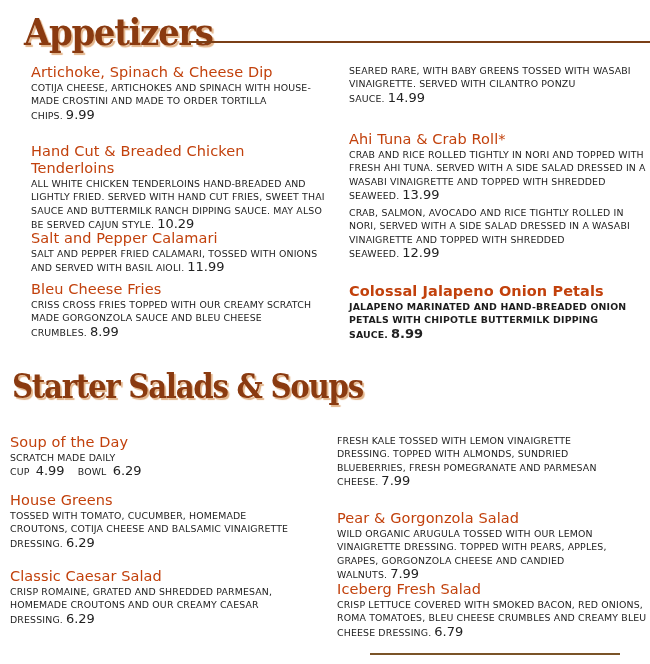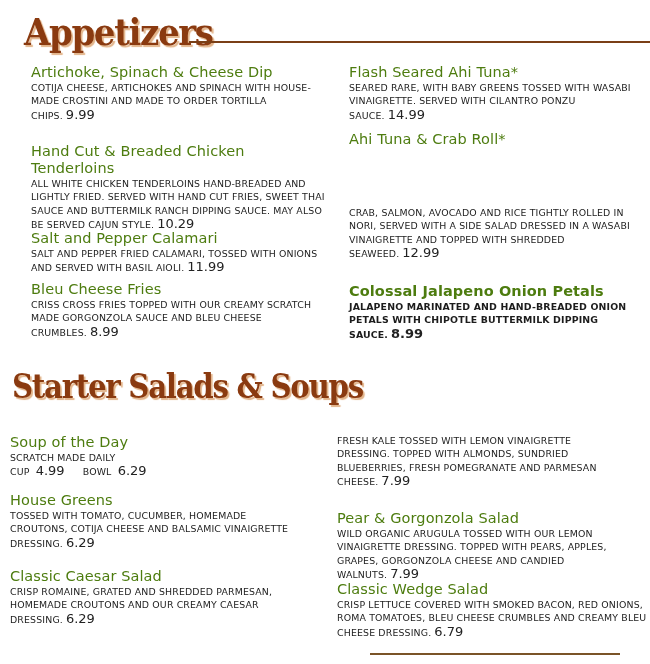--- a/index.html
+++ b/index.html
@@ -18,21 +18,21 @@
     #title-appetizers { left: 24px; top: 10px; font-size: 37px; transform: scaleX(0.92); transform-origin: left top; }
     #title-starters { left: 12px; top: 366px; font-size: 34px; transform: scaleX(0.86); transform-origin: left top; }
 
     .rule { position: absolute; height: 2px; background: #7a3f16; }
     #rule-top { left: 189px; top: 41px; width: 461px; }
     #rule-bottom { left: 370px; top: 653px; width: 250px; background: #7a5428; }
     .item { position: absolute; }
     .item-name {
       font-family: "DejaVu Sans", sans-serif;
       font-size: 14.5px;
-      color: #4d7c0f;
+      color: #c2410c;
       line-height: 17px;
       white-space: nowrap;
       letter-spacing: 0.1px;
     }
     .item-name.wrap { white-space: normal; margin-top: 15px; }
     .item-desc {
       font-family: "DejaVu Sans", sans-serif;
       font-size: 9.4px;
       line-height: 13.3px;
       color: #1c1c1c;
@@ -66,47 +66,47 @@
   <div class="item-name">Salt and Pepper Calamari</div>
   <div class="item-desc"><span>Salt and pepper fried calamari, tossed with onions and served with basil aioli.</span><span class="price">11.99</span></div>
 </div>
 
 <div class="item" style="left:31px; top:281px; width:290px;">
   <div class="item-name">Bleu Cheese Fries</div>
   <div class="item-desc"><span>Criss cross fries topped with our creamy scratch made gorgonzola sauce and bleu cheese crumbles.</span><span class="price">8.99</span></div>
 </div>
 
 <div class="item" style="left:349px; top:64px; width:290px;">
-  <div class="item-name">Flash Seared Ahi Tuna*</div>
   <div class="item-desc"><span>Seared rare, with baby greens tossed with wasabi vinaigrette. Served with cilantro ponzu sauce.</span><span class="price">14.99</span></div>
 </div>
 
 <div class="item" style="left:349px; top:131px; width:298px;">
   <div class="item-name">Ahi Tuna &amp; Crab Roll*</div>
+  <div class="item-desc"><span>Crab and rice rolled tightly in nori and topped with fresh ahi tuna. Served with a side salad dressed in a wasabi vinaigrette and topped with shredded seaweed.</span><span class="price">13.99</span></div>
 </div>
 
 <div class="item" style="left:349px; top:206px; width:298px;">
   <div class="item-desc"><span>Crab, salmon, avocado and rice tightly rolled in nori, served with a side salad dressed in a wasabi vinaigrette and topped with shredded seaweed.</span><span class="price">12.99</span></div>
 </div>
 
 <div class="item" style="left:349px; top:283px; width:280px;font-weight:bold;">
   <div class="item-name">Colossal Jalapeno Onion Petals</div>
   <div class="item-desc"><span>Jalapeno marinated and hand-breaded onion petals with chipotle buttermilk dipping sauce.</span><span class="price">8.99</span></div>
 </div>
 
 <div id="title-starters" class="section-title">Starter Salads &amp; Soups</div>
 
 <div class="item" style="left:10px; top:434px; width:300px;">
   <div class="item-name">Soup of the Day</div>
   <div class="item-desc">
     <div>Scratch made daily</div>
     <div>
       <span>Cup</span>
       <span class="price">4.99</span>
-      <span style="margin-left:15px;">Bowl</span>
+      <span style="margin-left:10px;">Bowl</span>
       <span class="price">6.29</span>
     </div>
   </div>
 </div>
 
 <div class="item" style="left:10px; top:492px; width:285px;">
   <div class="item-name">House Greens</div>
   <div class="item-desc"><span>Tossed with tomato, cucumber, homemade croutons, cotija cheese and balsamic vinaigrette dressing.</span><span class="price">6.29</span></div>
 </div>
 
@@ -118,17 +118,17 @@
 <div class="item" style="left:337px; top:434px; width:285px;">
   <div class="item-desc"><span>Fresh kale tossed with lemon vinaigrette dressing. Topped with almonds, sundried blueberries, fresh pomegranate and parmesan cheese.</span><span class="price">7.99</span></div>
 </div>
 
 <div class="item" style="left:337px; top:510px; width:300px;">
   <div class="item-name">Pear &amp; Gorgonzola Salad</div>
   <div class="item-desc"><span>Wild organic arugula tossed with our lemon vinaigrette dressing. Topped with pears, apples, grapes, gorgonzola cheese and candied walnuts.</span><span class="price">7.99</span></div>
 </div>
 
 <div class="item" style="left:337px; top:581px; width:312px;">
-  <div class="item-name">Classic Wedge Salad</div>
+  <div class="item-name">Iceberg Fresh Salad</div>
   <div class="item-desc"><span>Crisp lettuce covered with smoked bacon, red onions, roma tomatoes, bleu cheese crumbles and creamy bleu cheese dressing.</span><span class="price">6.79</span></div>
 </div>
 
 <div id="rule-bottom" class="rule"></div>
 
 </body></html>

